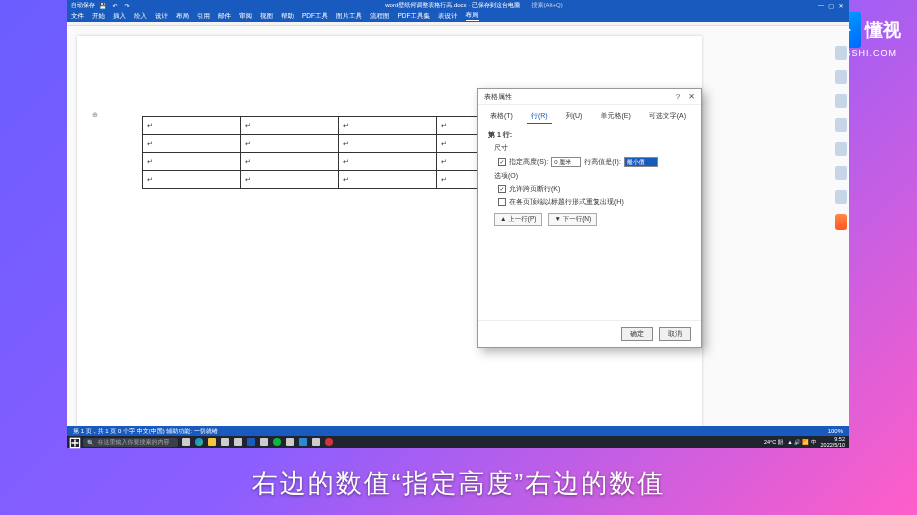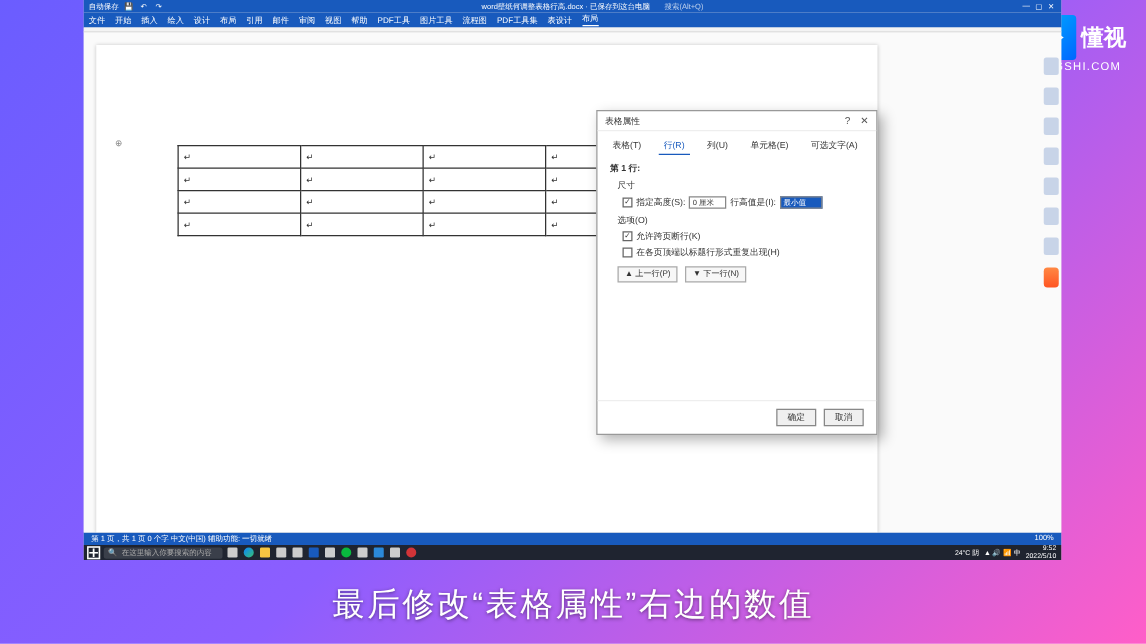--- a/index.html
+++ b/index.html
@@ -230,13 +230,13 @@
       <span>24°C 阴</span>
       <span>▲ 🔊 📶 中</span>
       <span style="text-align:right">
         <div>9:52</div>
         <div>2022/5/10</div>
       </span>
     </div>
   </div>
 </div>
 
-<div class="caption">最后修改“表格属性”右边的数值</div>
+<div class="caption">右边的数值“指定高度”右边的数值</div>
 
 </body></html>

